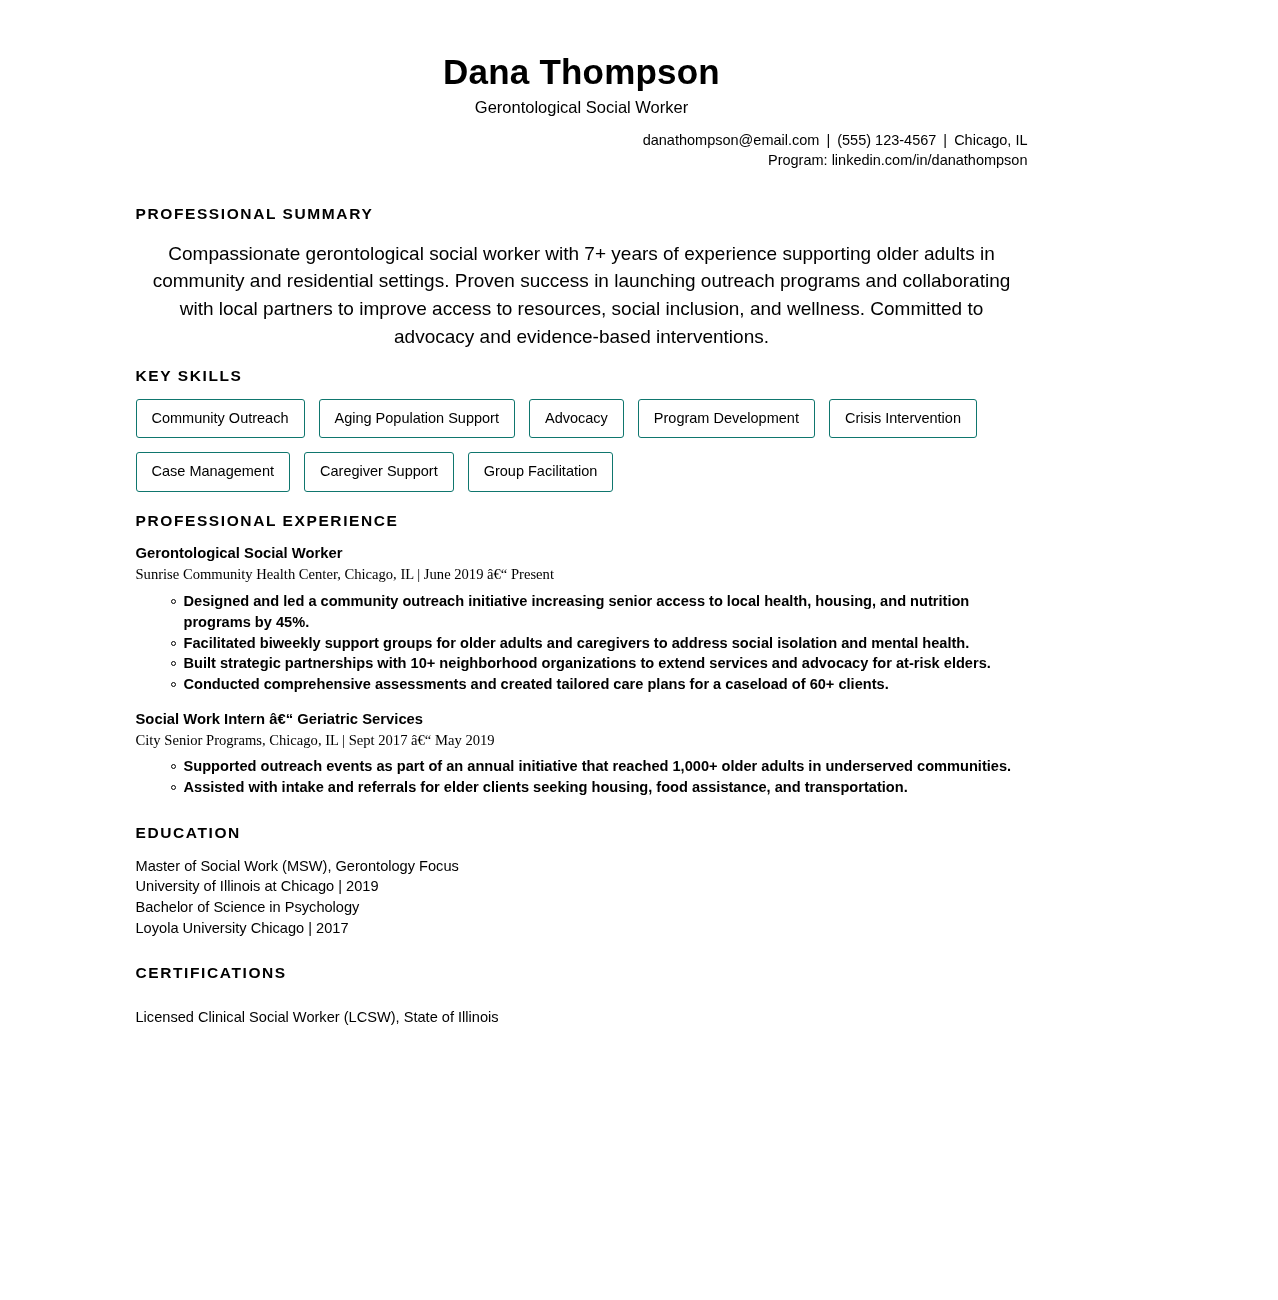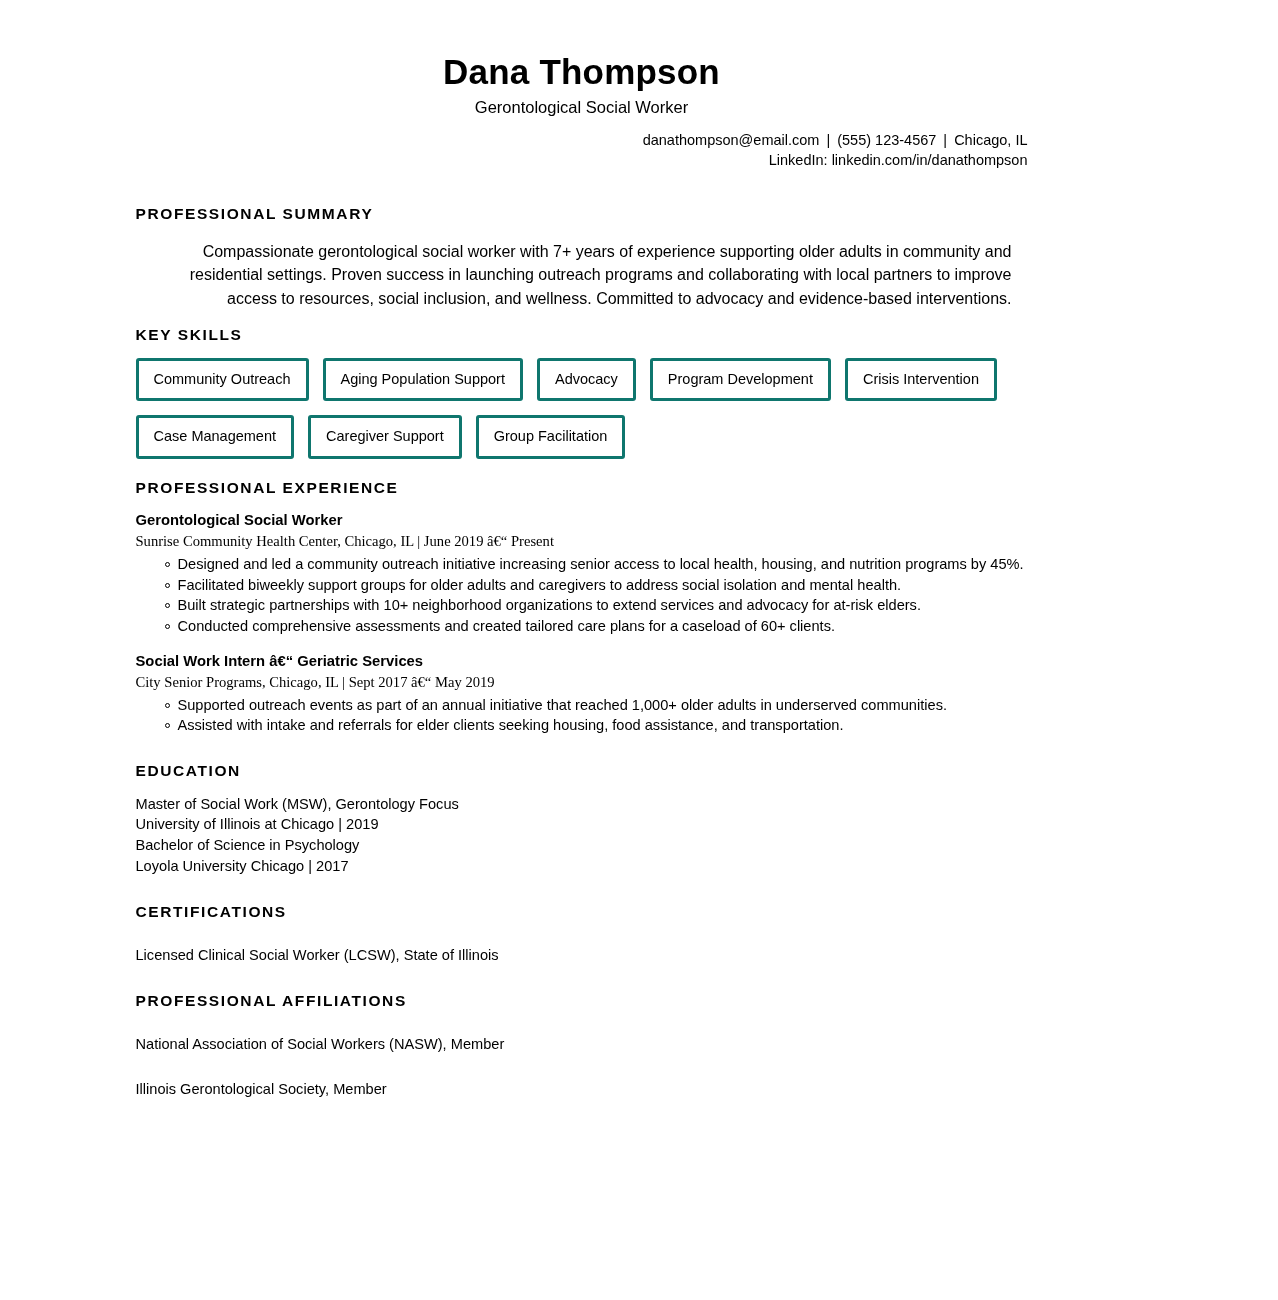--- a/index.html
+++ b/index.html
@@ -68,37 +68,37 @@
   .section-title {
     font-size: 15.5px;
     font-weight: bold;
     letter-spacing: 1.6px;
     text-transform: uppercase;
     margin: 0 0 13px 0;
     line-height: 1.2;
   }
 
   .body-text {
-    font-size: 16px;
+    font-size: 19px;
     line-height: 1.47;
     margin: 16px;
-    text-align: right;
+    text-align: center;
   }
 
   
   .skills-wrap {
     display: flex;
     flex-wrap: wrap;
     gap: 14px 14px;
     margin-top: 2px;
     margin-bottom: 20px;
     max-width: 892px;
   }
   .skill-tag {
-    border: 3px solid #0f766e;
+    border: 1px solid #0f766e;
     border-radius: 3px;
     background: #ffffff;
     font-size: 14.5px;
     line-height: 1;
     padding: 11px 15px 12px 15px;
     white-space: nowrap;
     color: #000;
     box-sizing: border-box;
   }
 
@@ -113,22 +113,23 @@
     margin: 0;
   }
   .job-meta {
     font-size: 14.6px;
     line-height: 1.42;
     margin: 0 0 2px 0;
     font-family: Liberation Serif, serif;
   }
   .job-bullets {
     list-style: none;
-    margin: 0;
-    padding: 0;
+    margin: 6px;
+    padding: 0;
+    font-weight: bold;
   }
   .job-bullets li {
     font-size: 14.6px;
     line-height: 1.42;
     padding-left: 42px;
     position: relative;
     margin: 0;
   }
   .job-bullets li::before {
     content: "";
@@ -171,21 +172,21 @@
 
 <div class="page">
   <div class="content">
 
     <div class="resume-header">
       <h1 class="cand-name">Dana Thompson</h1>
       <div class="cand-title">Gerontological Social Worker</div>
       <div class="contact-line">
         <span>danathompson@email.com</span><span class="sep">|</span><span>(555) 123-4567</span><span class="sep">|</span><span>Chicago, IL</span>
       </div>
-      <div class="contact-line">LinkedIn: linkedin.com/in/danathompson</div>
+      <div class="contact-line">Program: linkedin.com/in/danathompson</div>
     </div>
 
     <div class="section">
       <h2 class="section-title">PROFESSIONAL SUMMARY</h2>
       <p class="body-text">Compassionate gerontological social worker with 7+ years of experience supporting older adults in community and residential settings. Proven success in launching outreach programs and collaborating with local partners to improve access to resources, social inclusion, and wellness. Committed to advocacy and evidence-based interventions.</p>
     </div>
 
     <div class="section sec-gap-sm">
       <h2 class="section-title">KEY SKILLS</h2>
       <div class="skills-wrap">
@@ -236,22 +237,15 @@
       </div>
     </div>
 
     <div class="section sec-gap-md">
       <h2 class="section-title">CERTIFICATIONS</h2>
       <ul class="list-plain">
         <li>Licensed Clinical Social Worker (LCSW), State of Illinois</li>
       </ul>
     </div>
 
-    <div class="section sec-gap-md">
-      <h2 class="section-title">PROFESSIONAL AFFILIATIONS</h2>
-      <ul class="list-plain">
-        <li>National Association of Social Workers (NASW), Member</li>
-        <li>Illinois Gerontological Society, Member</li>
-      </ul>
-    </div>
 
   </div>
 </div>
 
 </body></html>

